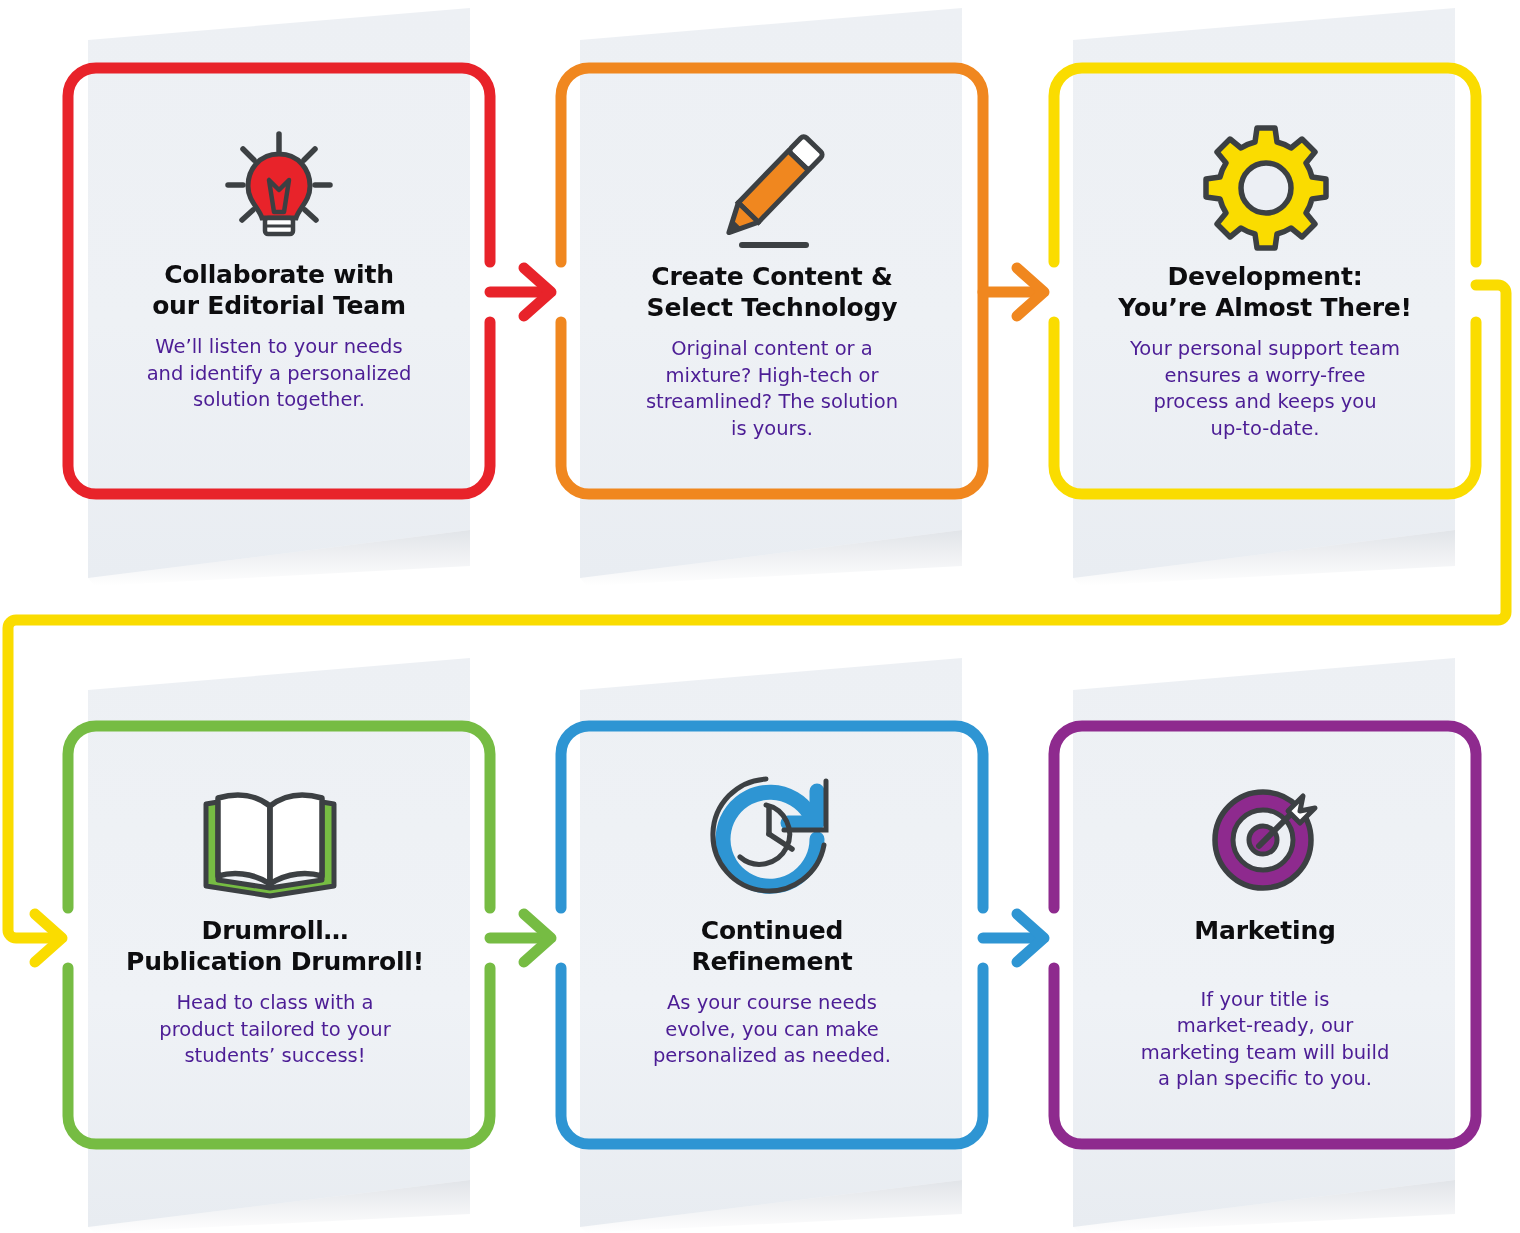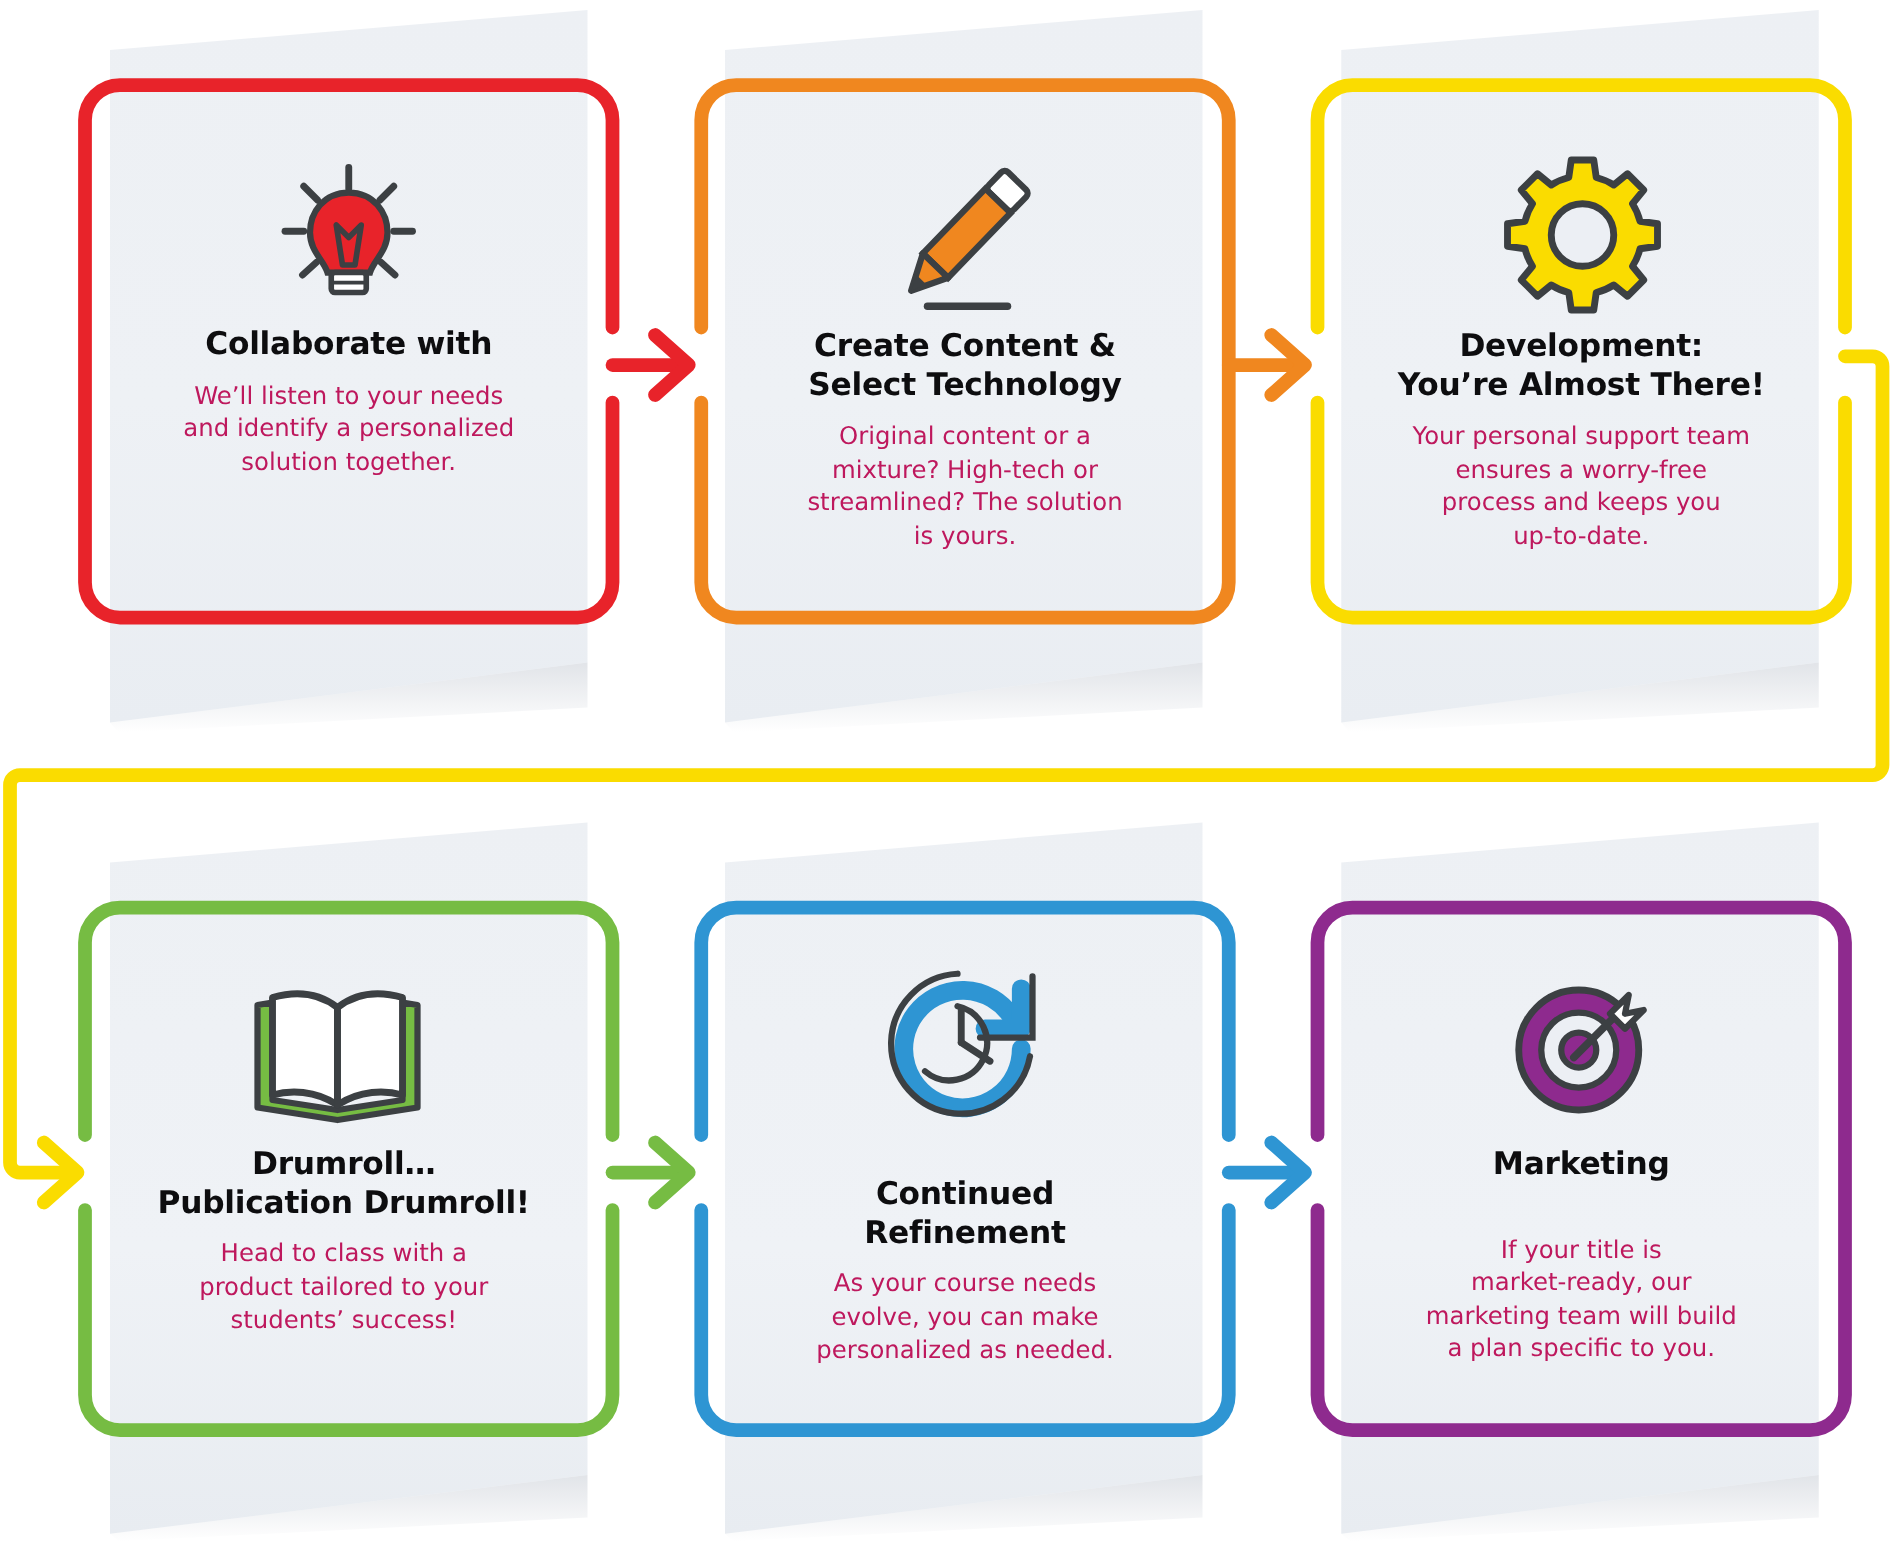--- a/index.html
+++ b/index.html
@@ -3,21 +3,21 @@
 <meta charset="utf-8">
 <style>
   html,body{margin:0;padding:0;background:#ffffff;}
   body{width:1520px;height:1233px;overflow:hidden;
        font-family:"DejaVu Sans","Liberation Sans",sans-serif;}
   #stage{position:relative;width:1520px;height:1188px;background:#fff;}
   #bg{position:absolute;left:0;top:0;width:1520px;height:1233px;}
   .card-text{position:absolute;text-align:center;color:#16171a;}
   .card-title{font-weight:bold;font-size:25px;line-height:1.22;
               letter-spacing:-0.2px;color:#0d0d0f;}
-  .card-body{font-size:19.5px;line-height:1.36;color:#be185d;margin-top:13px;}
+  .card-body{font-size:19.5px;line-height:1.36;color:#4c1d95;margin-top:13px;}
 </style>
 </head>
 <body>
 
 <div id="stage">
 
   <svg id="bg" viewBox="0 0 1520 1233" xmlns="http://www.w3.org/2000/svg">
     <defs>
       <linearGradient id="paperGrad" x1="0" y1="0" x2="0" y2="1">
         <stop offset="0%" stop-color="#edf0f4"></stop>
@@ -210,20 +210,21 @@
       <circle cx="0" cy="2" r="30" fill="#eceff4" stroke="#3c4043" stroke-width="5"></circle>
       <circle cx="0" cy="2" r="14" fill="#8e2a8e" stroke="#3c4043" stroke-width="5"></circle>
       <path d="M-4 8 L28 -24" stroke="#3c4043" stroke-width="6" stroke-linecap="round" fill="none"></path>
       <path d="M25 -27 L40 -42 L37 -27 L52 -30 L37 -15 Z" fill="#ffffff" stroke="#3c4043" stroke-width="5" stroke-linejoin="round"></path>
     </g>
   </svg>
 
   <div class="card-text" style="left:96px;top:260px;width:366px;">
     <div class="card-title">
       <div>Collaborate with</div>
+      <div>our Editorial Team</div>
     </div>
     <div class="card-body">
       <div>We’ll listen to your needs</div>
       <div>and identify a personalized</div>
       <div>solution together.</div>
     </div>
   </div>
 
   <div class="card-text" style="left:589px;top:262px;width:366px;">
     <div class="card-title">
@@ -256,21 +257,21 @@
       <div>Drumroll…</div>
       <div>Publication Drumroll!</div>
     </div>
     <div class="card-body">
       <div>Head to class with a</div>
       <div>product tailored to your</div>
       <div>students’ success!</div>
     </div>
   </div>
 
-  <div class="card-text" style="left:589px;top:940px;width:366px;">
+  <div class="card-text" style="left:589px;top:916px;width:366px;">
     <div class="card-title">
       <div>Continued</div>
       <div>Refinement</div>
     </div>
     <div class="card-body">
       <div>As your course needs</div>
       <div>evolve, you can make</div>
       <div>personalized as needed.</div>
     </div>
   </div>

